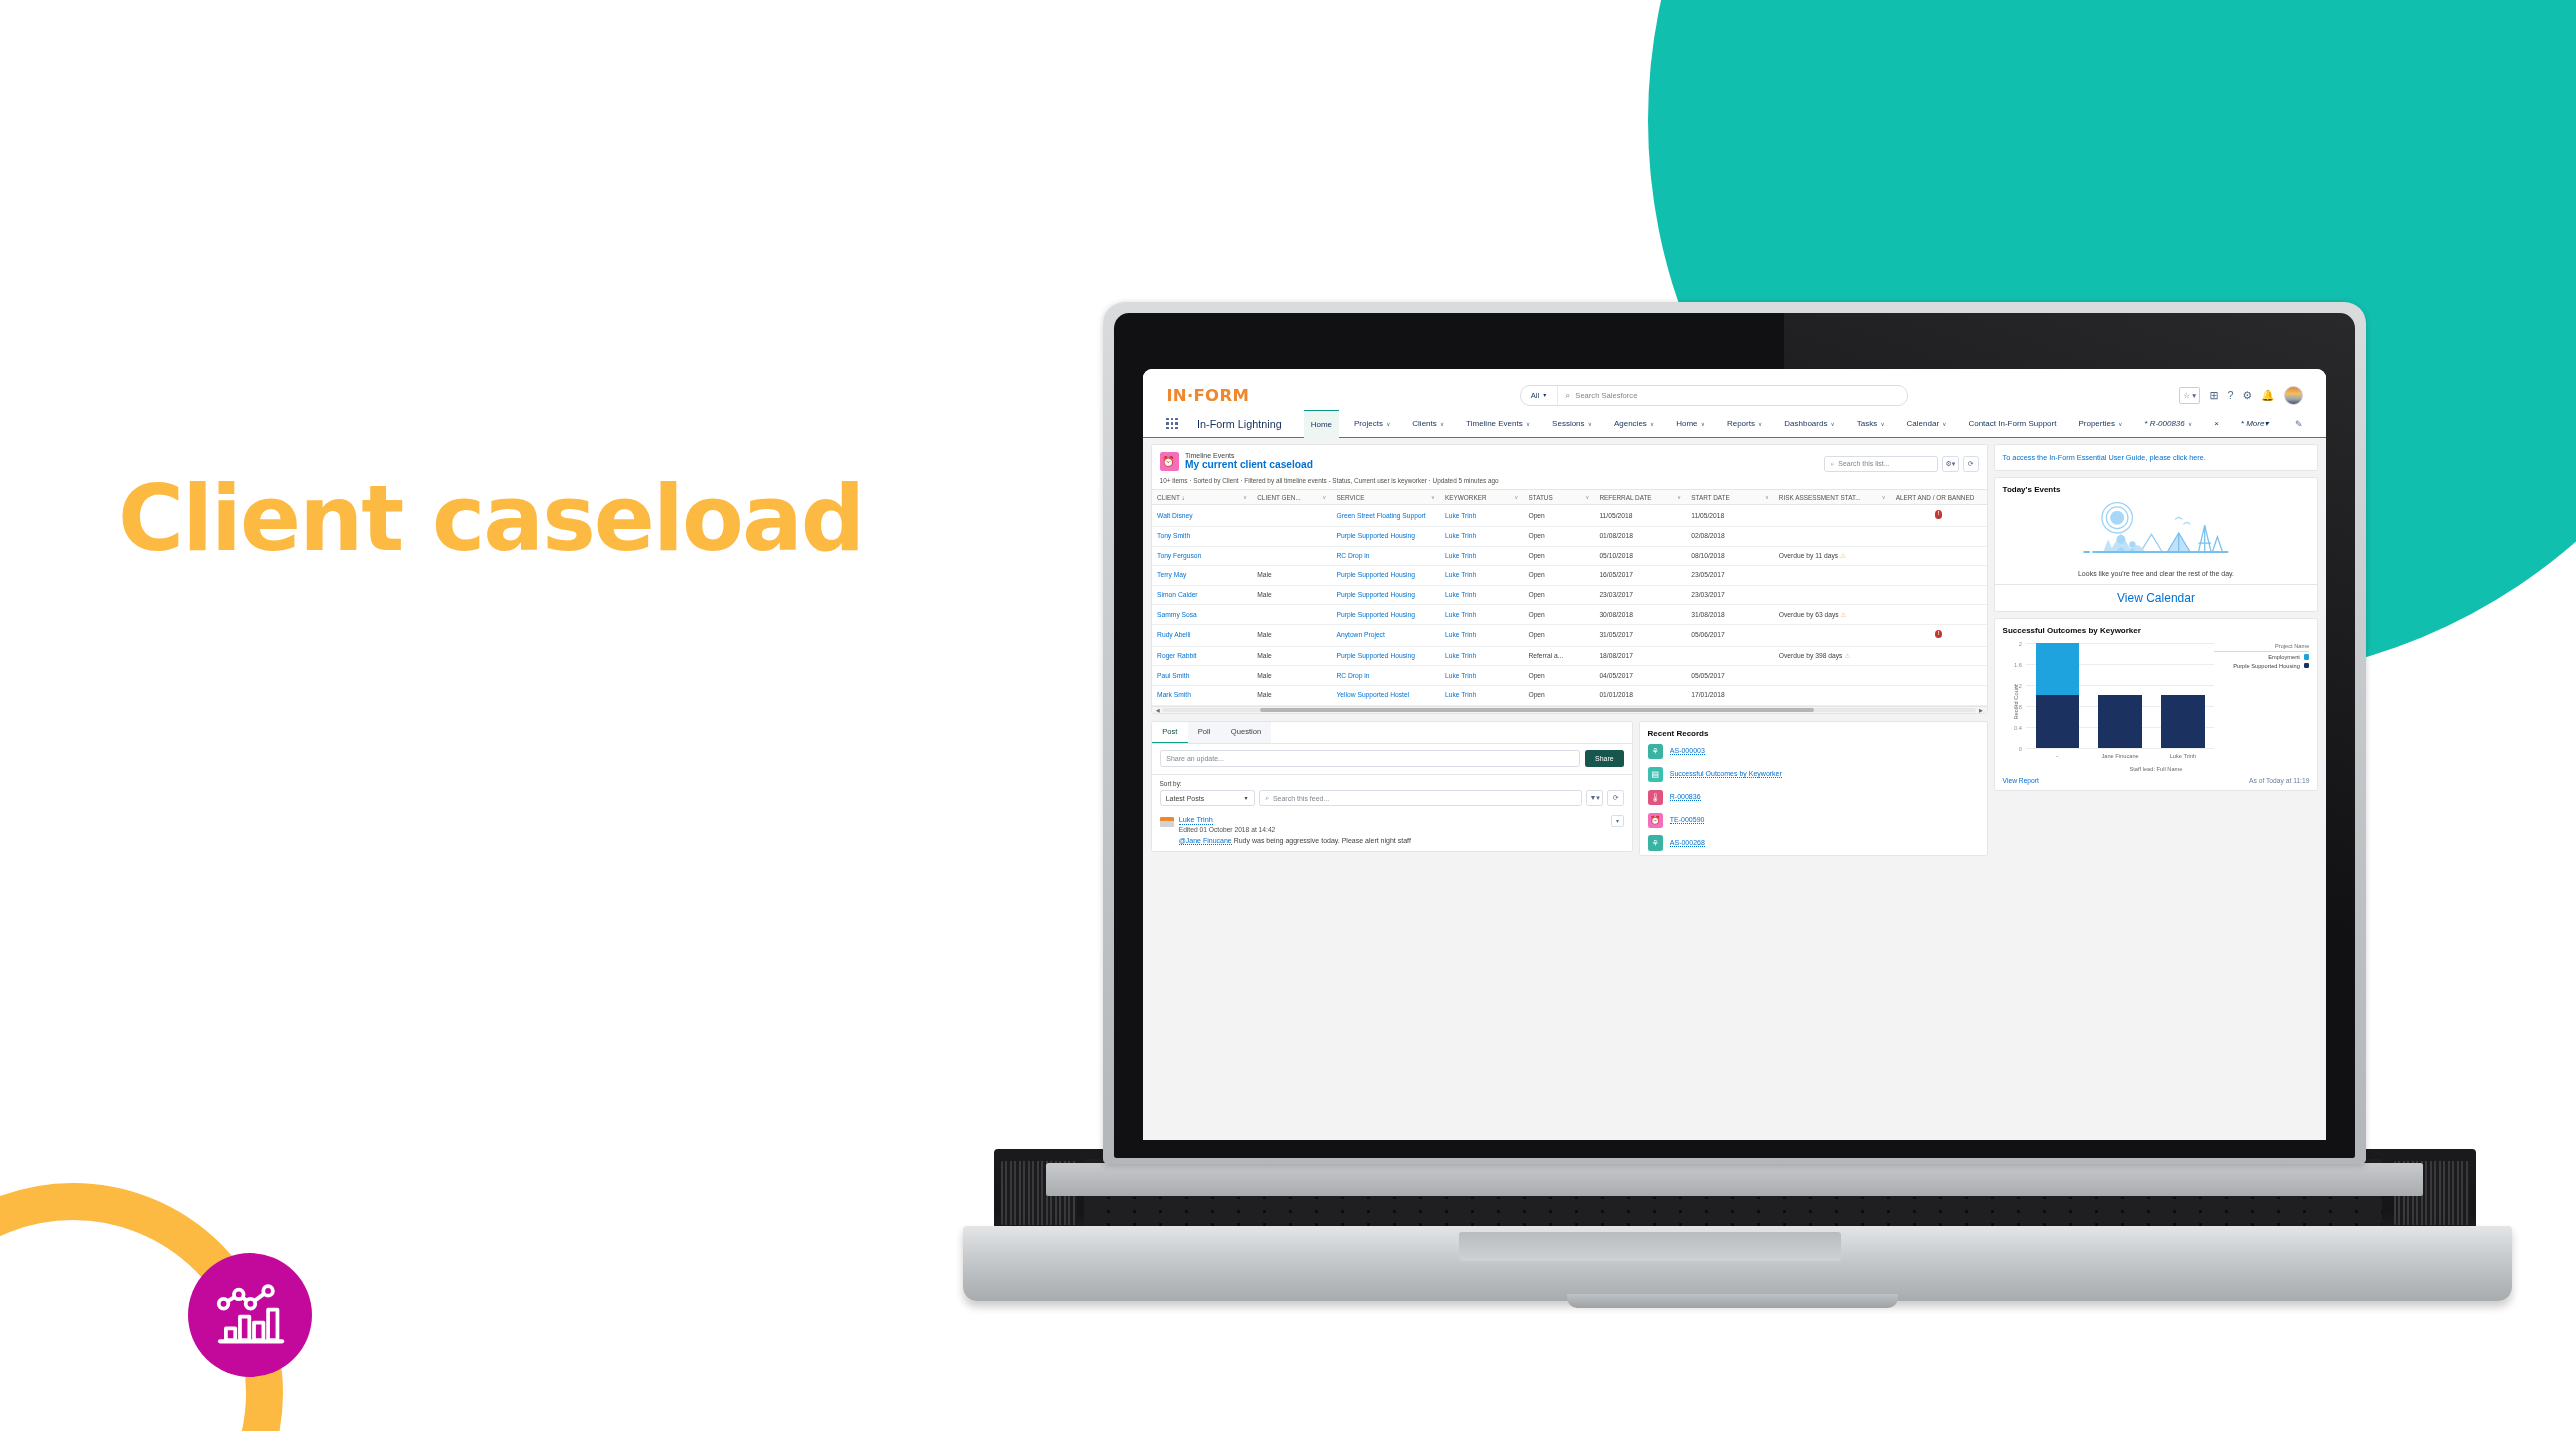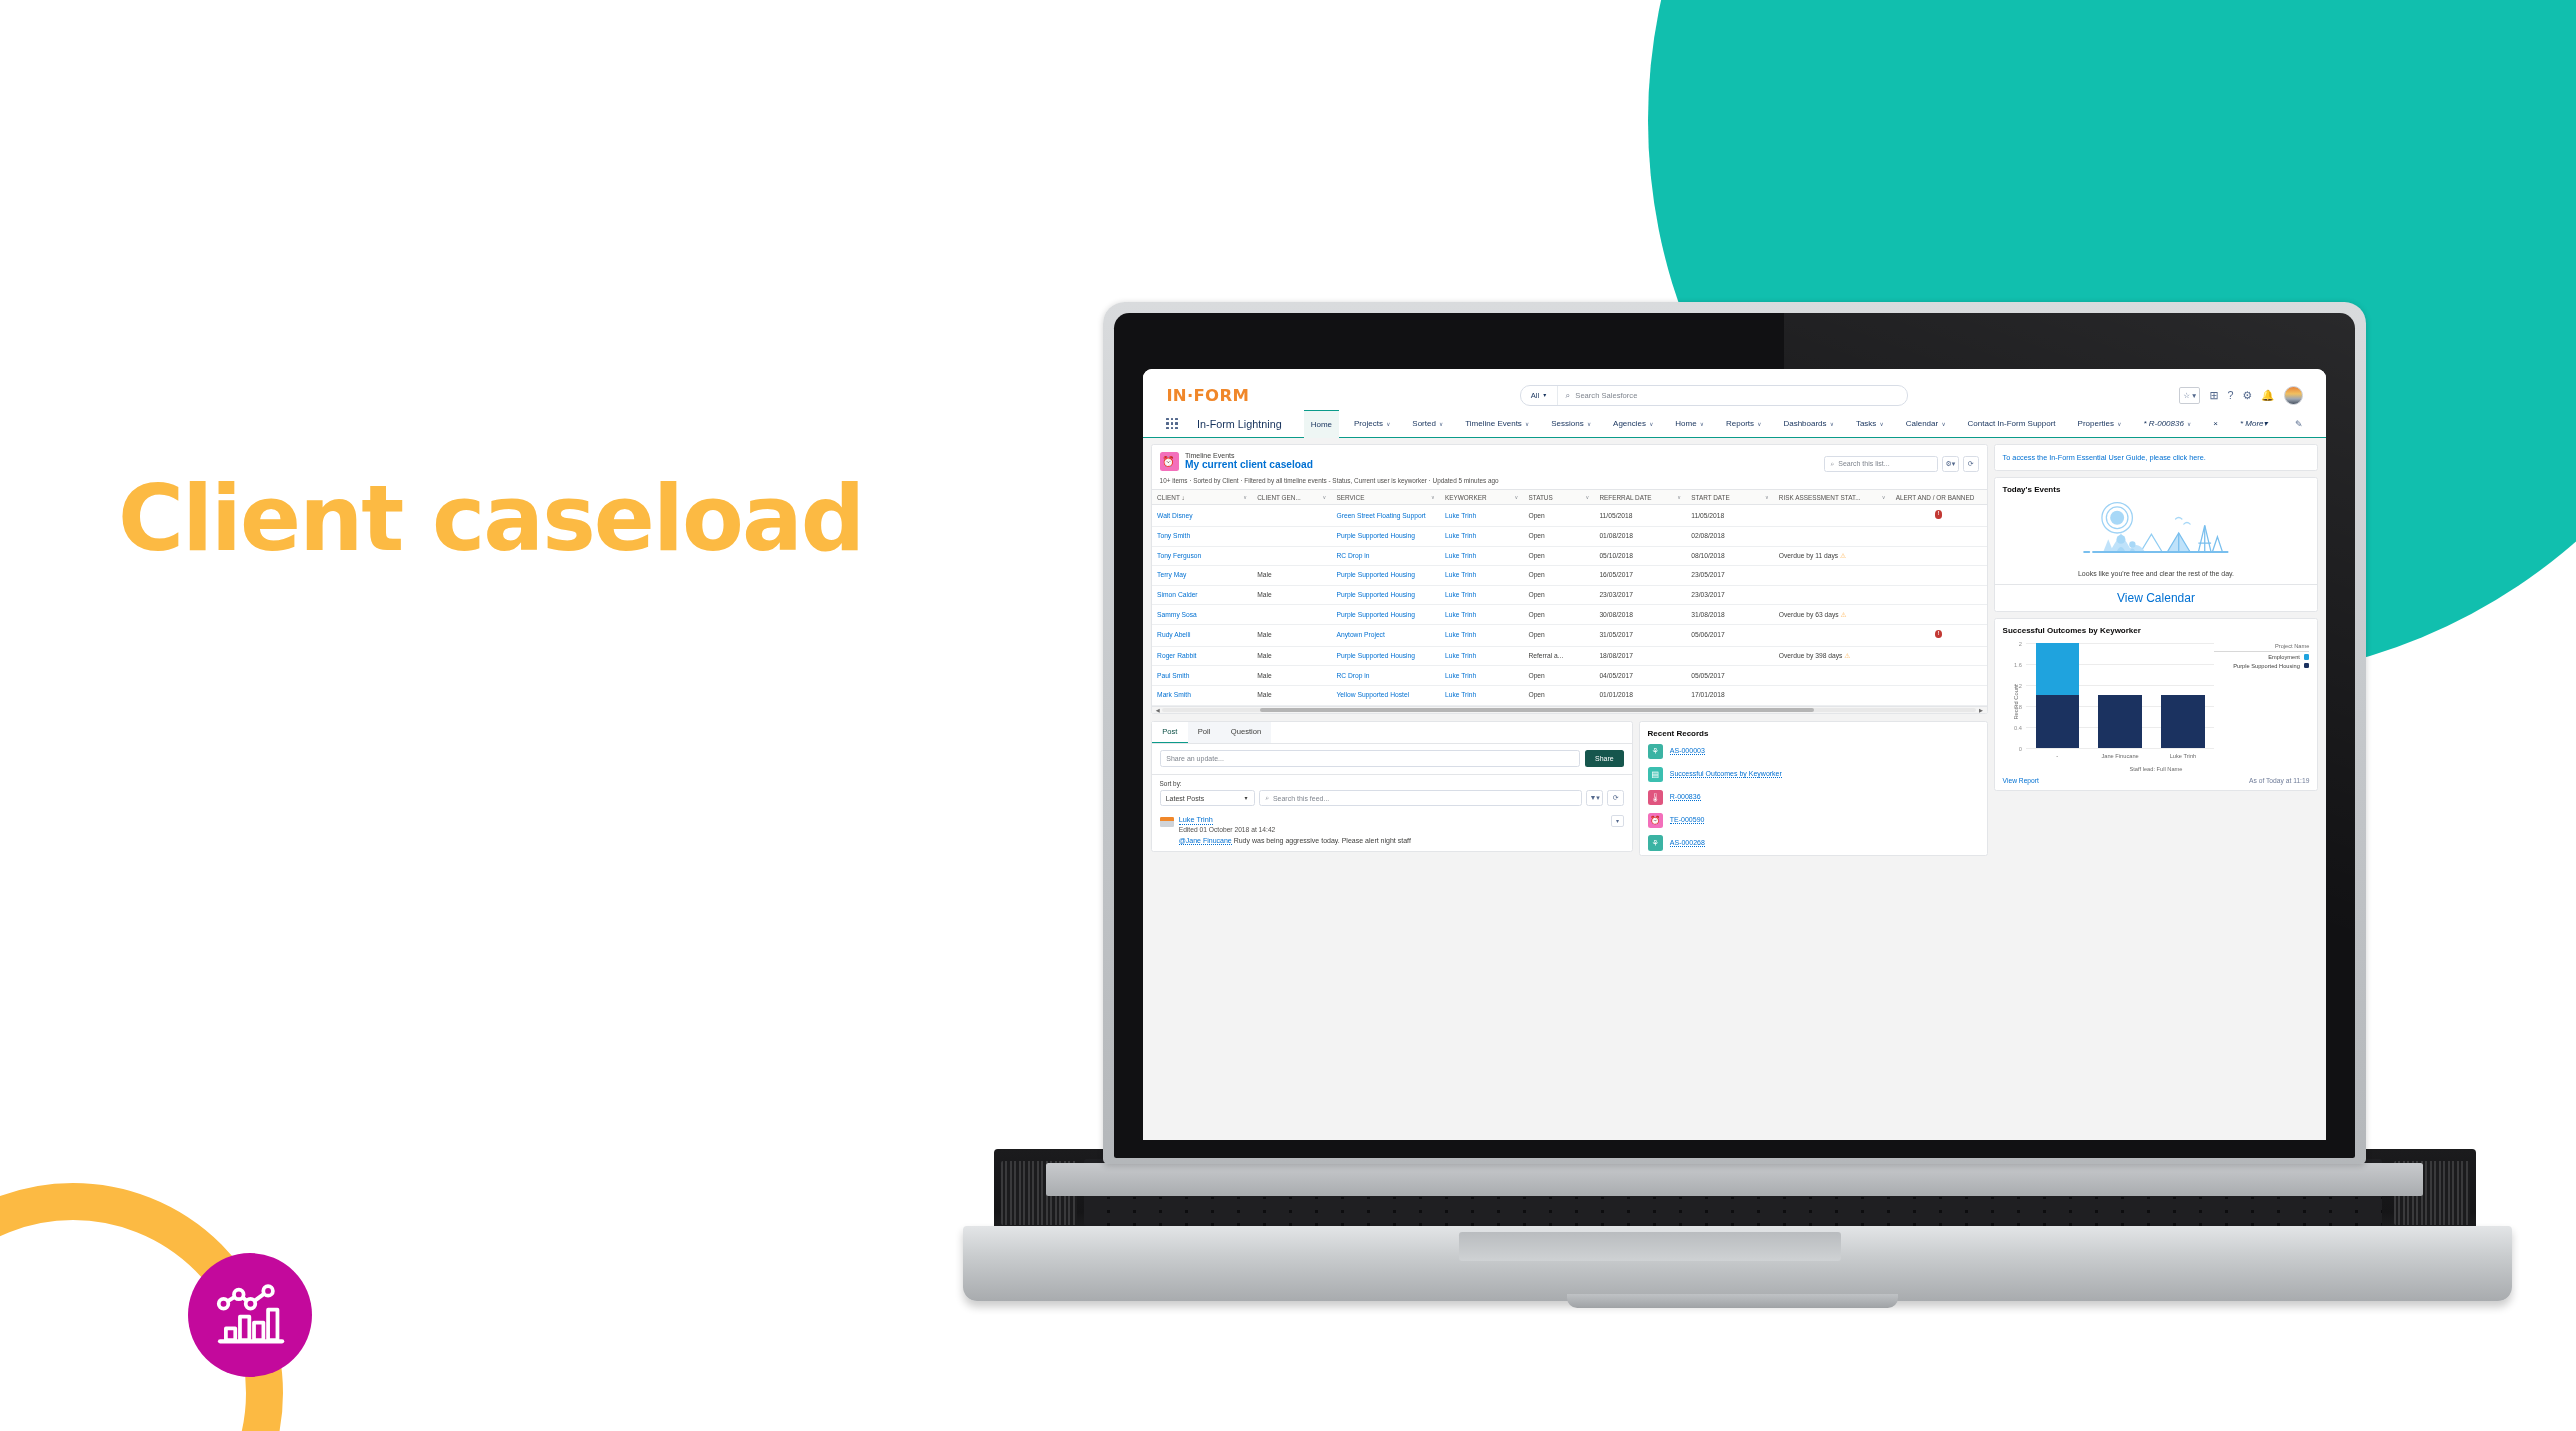--- a/index.html
+++ b/index.html
@@ -285,21 +285,21 @@
               </div>
               <div class="sf-appname">In-Form Lightning</div>
               <div class="sf-tab active">
                 <span>Home</span>
               </div>
               <div class="sf-tab">
                 <span>Projects</span>
                   <span class="cv">∨</span>
                 </div>
               <div class="sf-tab">
-                <span>Sorted</span>
+                <span>Clients</span>
                   <span class="cv">∨</span>
                 </div>
               <div class="sf-tab">
                 <span>Timeline Events</span>
                   <span class="cv">∨</span>
                 </div>
               <div class="sf-tab">
                 <span>Sessions</span>
                   <span class="cv">∨</span>
                 </div>

